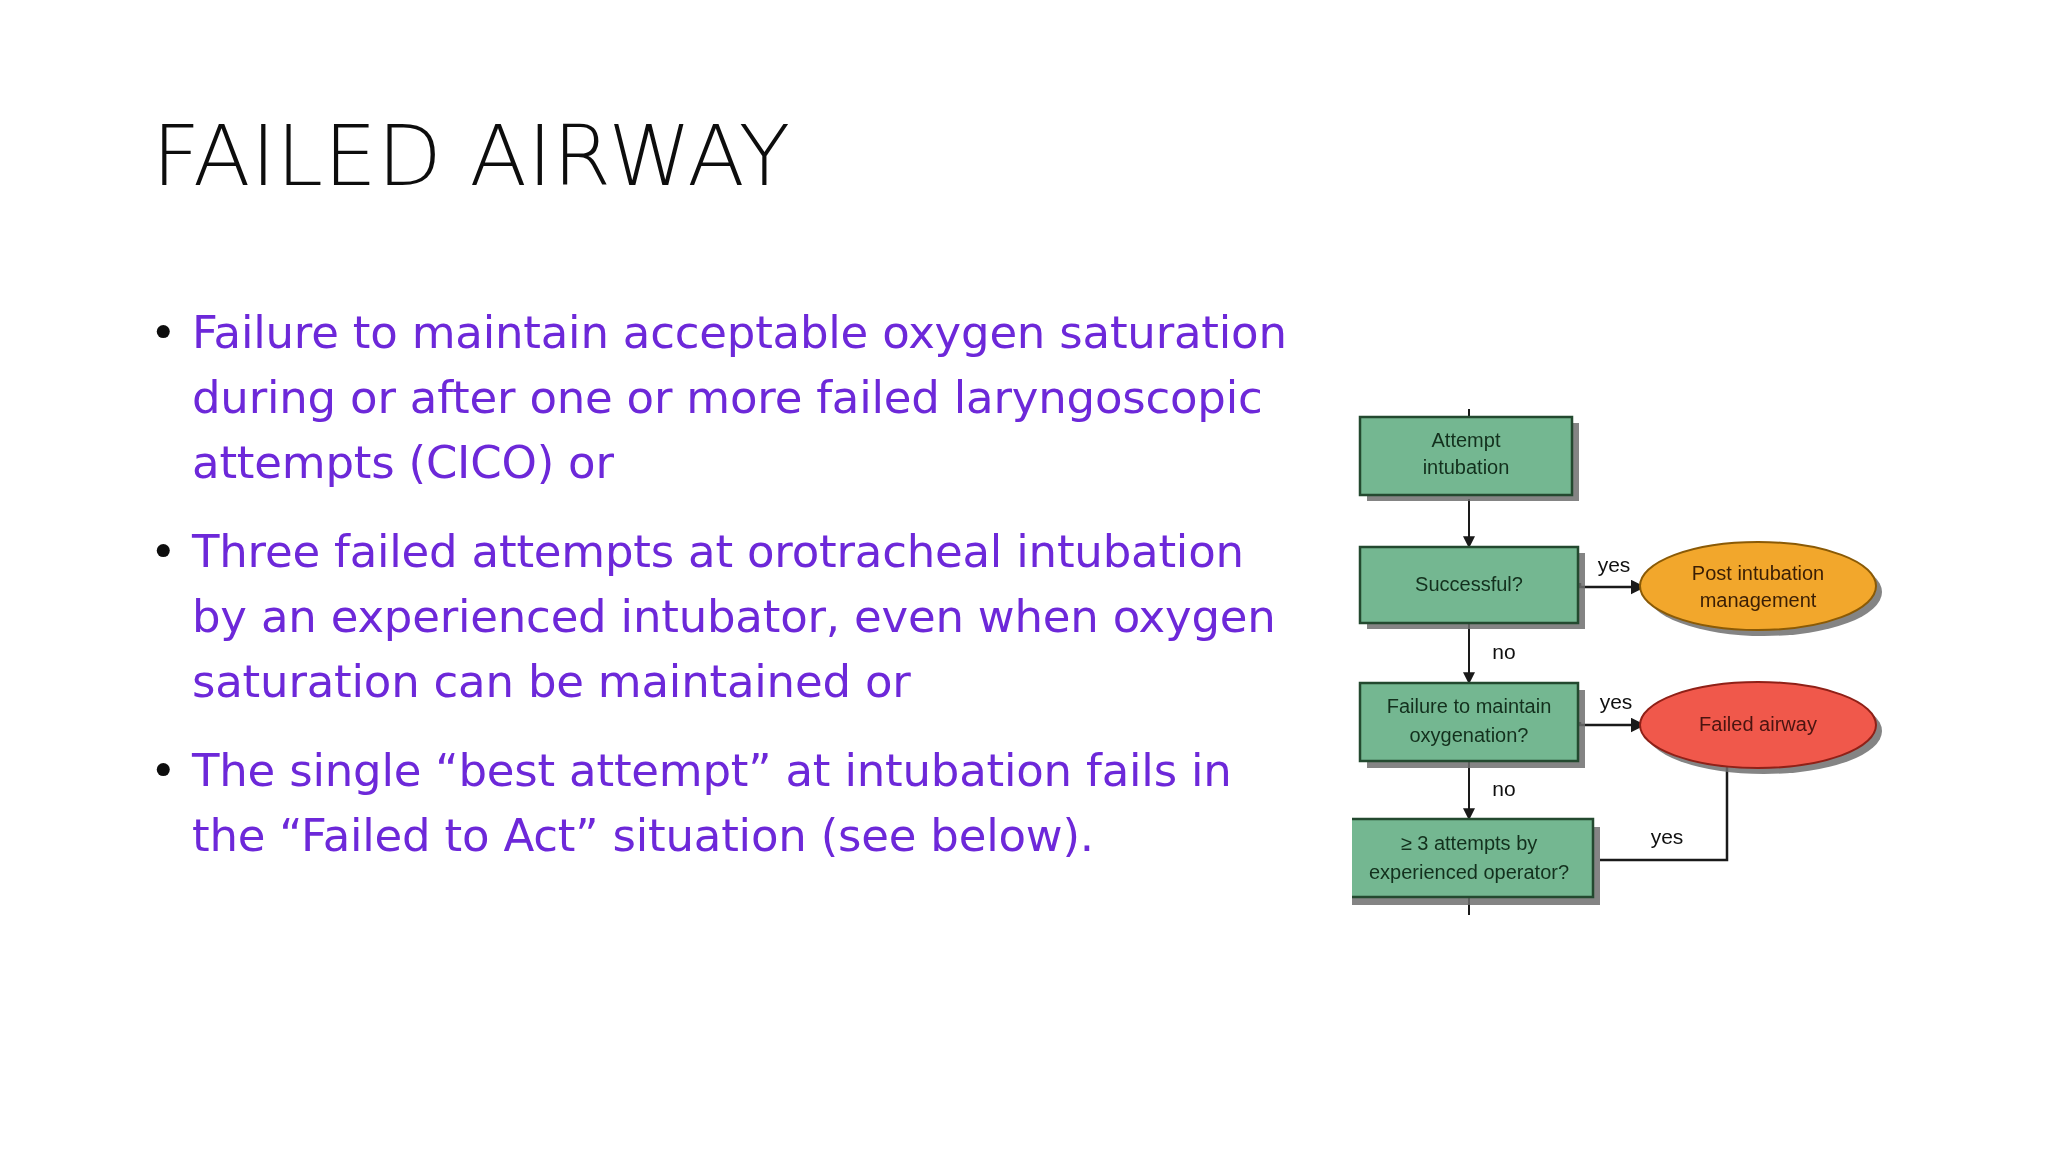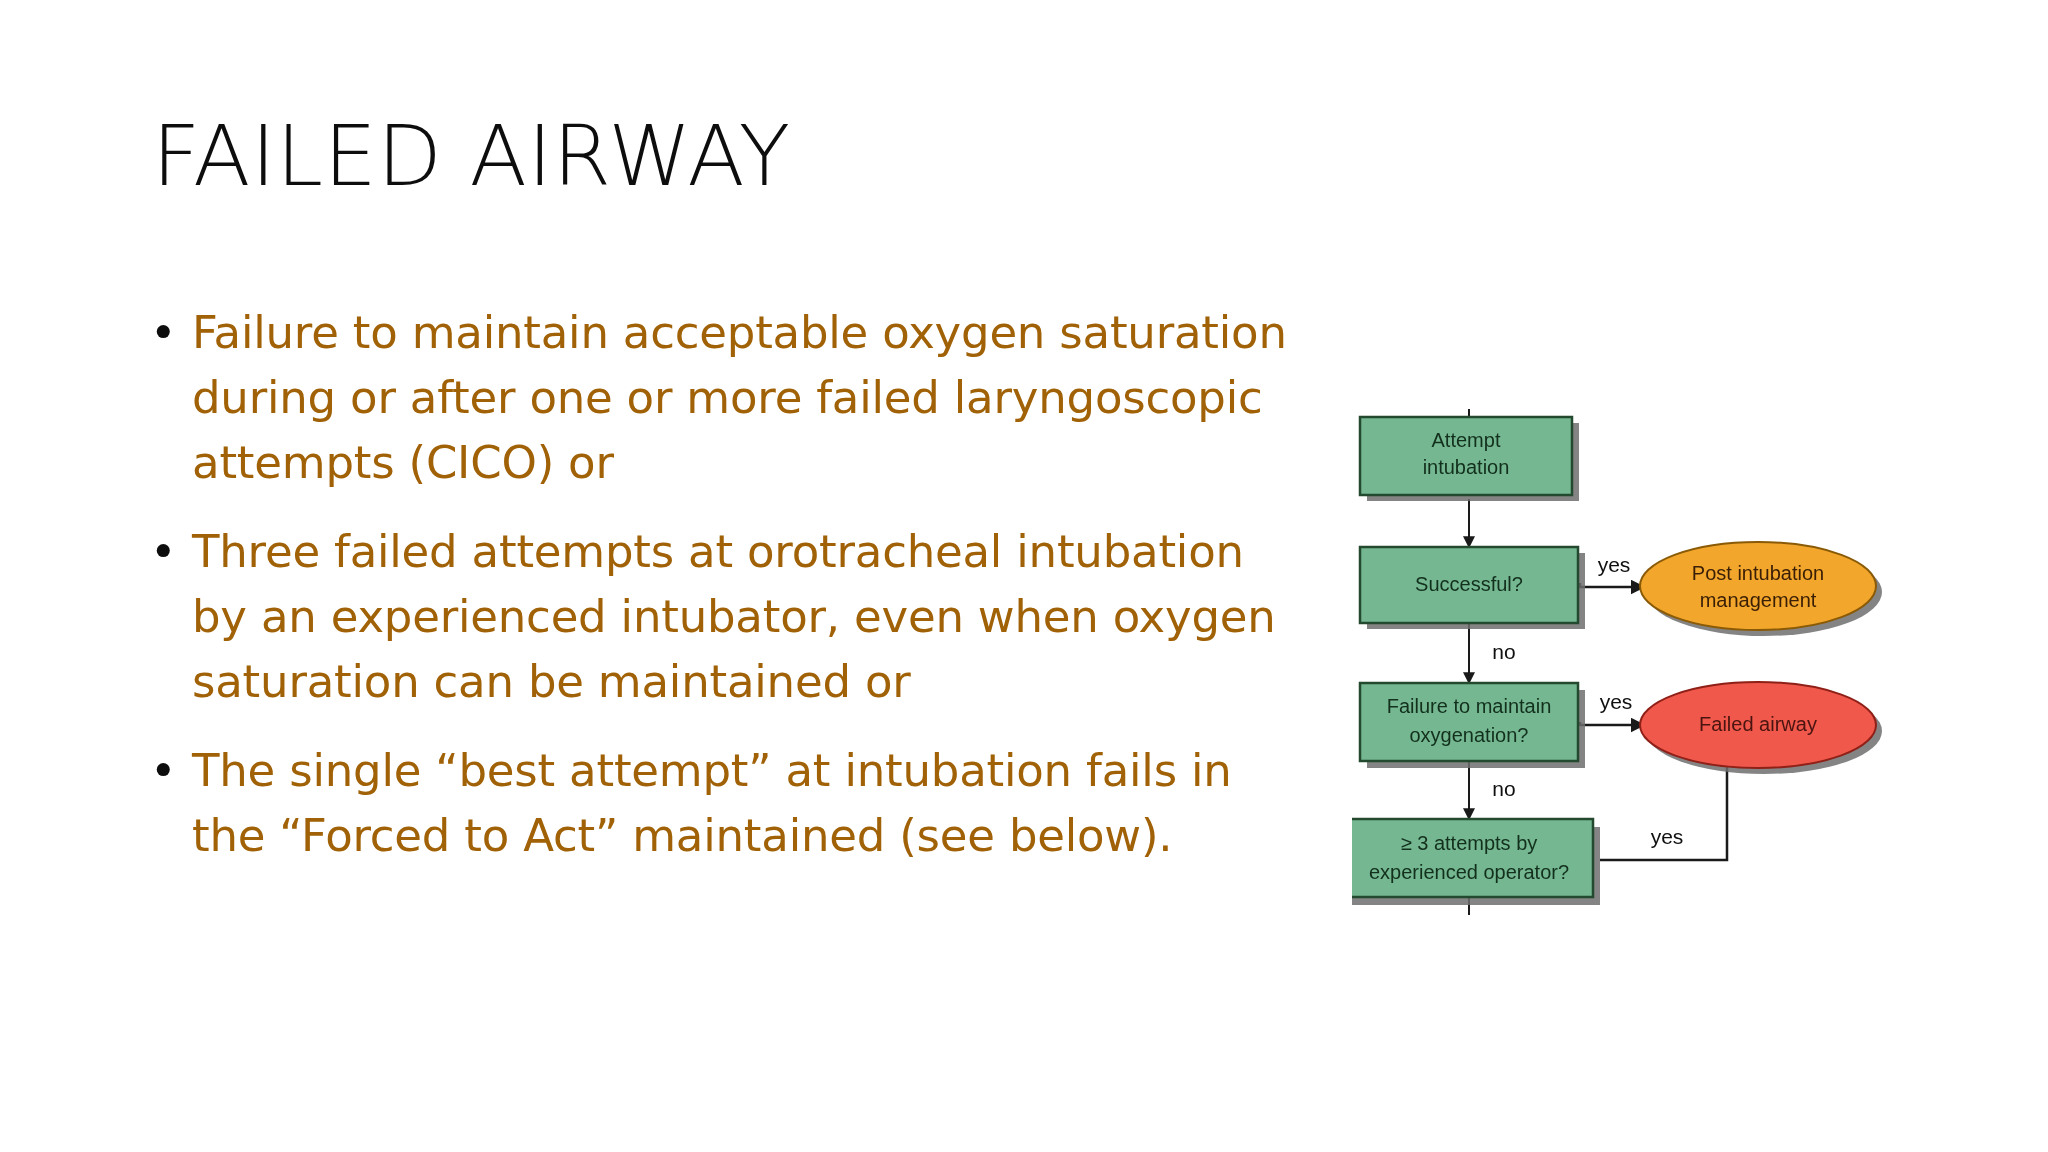--- a/index.html
+++ b/index.html
@@ -58,21 +58,21 @@
     font-size: 45px;
     line-height: 65px;
     color: #0d0d0d;
     text-align: left;
     font-family: "DejaVu Sans", sans-serif;
   }
   .bullet-text {
     flex: 1 1 auto;
     font-size: 45px;
     line-height: 65px;
-    color: #a16207;
+    color: #6d28d9;
     font-family: "DejaVu Sans", sans-serif;
     font-weight: 400;
     letter-spacing: -0.2px;
   }
 
   
   .figure {
     position: absolute;
     left: 1352px;
     top: 395px;
@@ -124,21 +124,21 @@
     <li class="bullet">
       <span class="bullet-marker">•</span>
       <span class="bullet-text">Failure to maintain acceptable oxygen saturation during or after one or more failed laryngoscopic attempts (CICO) or</span>
     </li>
     <li class="bullet">
       <span class="bullet-marker">•</span>
       <span class="bullet-text">Three failed attempts at orotracheal intubation by an experienced intubator, even when oxygen saturation can be maintained or</span>
     </li>
     <li class="bullet">
       <span class="bullet-marker">•</span>
-      <span class="bullet-text">The single “best attempt” at intubation fails in the “Forced to Act” maintained (see below).</span>
+      <span class="bullet-text">The single “best attempt” at intubation fails in the “Failed to Act” situation (see below).</span>
     </li>
   </ul>
 
   <div class="figure">
     <svg viewBox="0 0 640 530" xmlns="http://www.w3.org/2000/svg">
       <defs>
         <marker id="arrow" viewBox="0 0 10 10" refX="9" refY="5" markerWidth="6" markerHeight="6" orient="auto-start-reverse">
           <path d="M 0 0 L 10 5 L 0 10 z" fill="#1a1a1a"></path>
         </marker>
       </defs>

